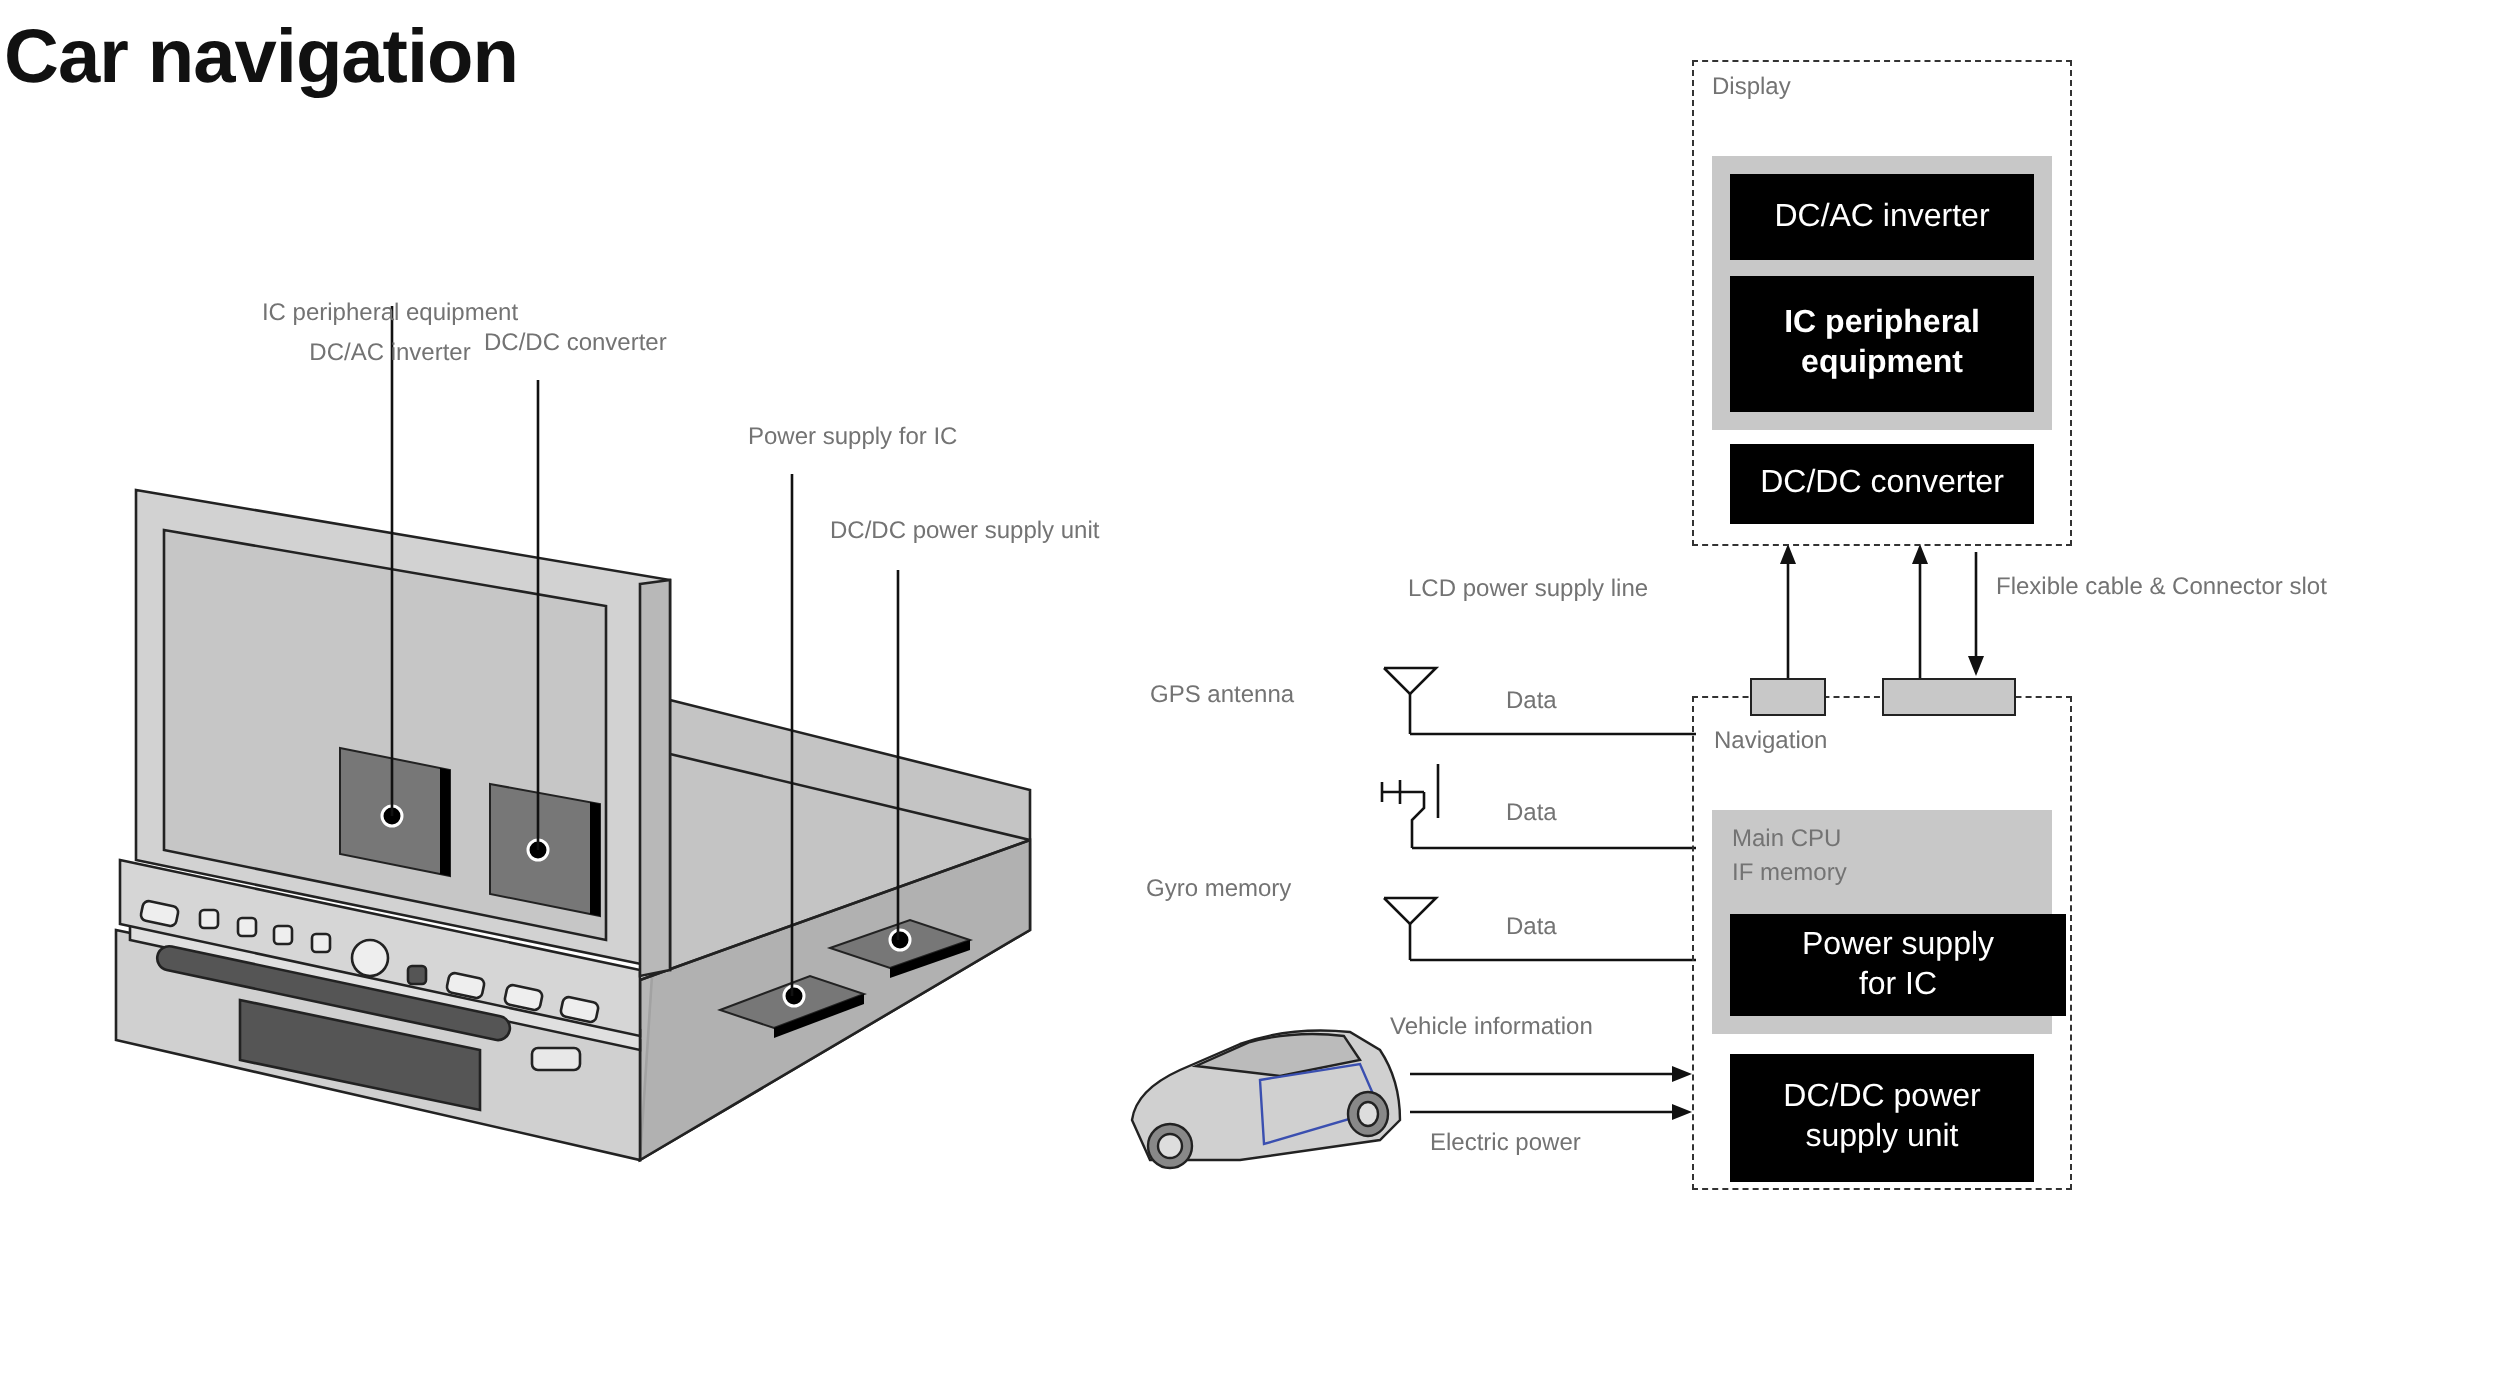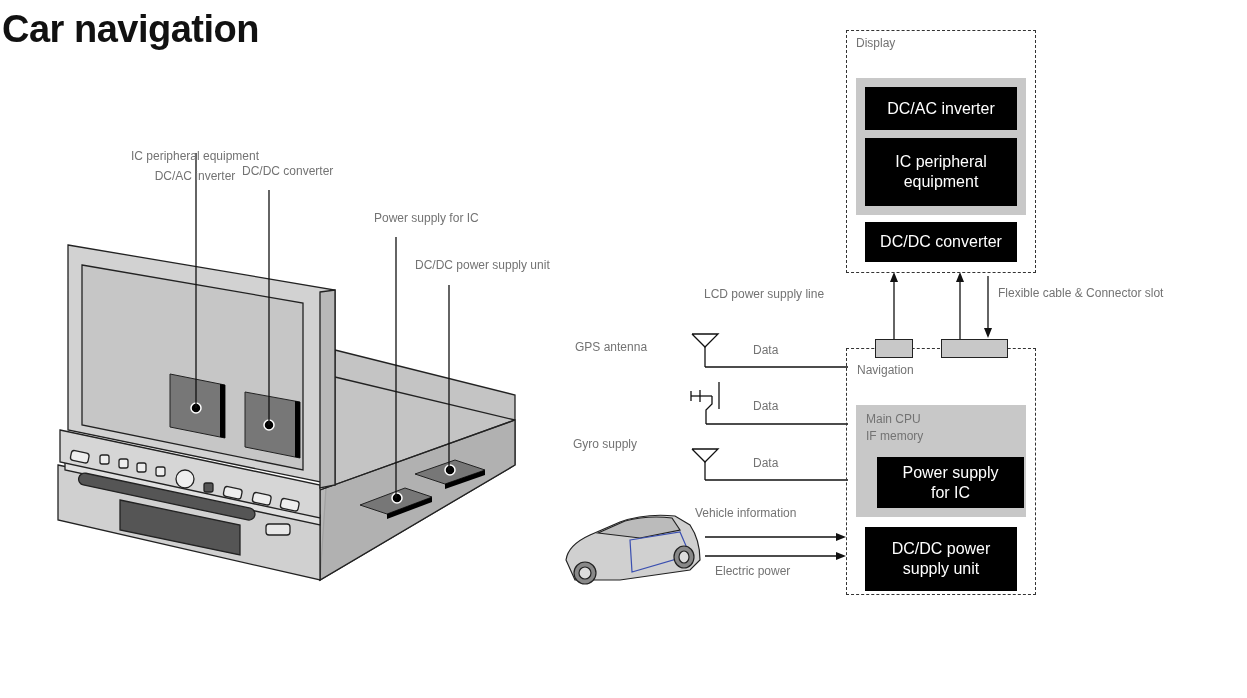--- a/index.html
+++ b/index.html
@@ -132,46 +132,46 @@
   <div>DC/AC inverter</div>
 </div>
 <div class="lbl" style="left:242px;top:164px;">DC/DC converter</div>
 <div class="lbl" style="left:374px;top:211px;">Power supply for IC</div>
 <div class="lbl" style="left:415px;top:258px;text-align:right;">DC/DC power supply unit</div>
 
 <div class="dash" style="left:846px;top:30px;width:190px;height:243px;"></div>
 <div class="lbl" style="left:856px;top:36px;">Display</div>
 <div class="gray" style="left:856px;top:78px;width:170px;height:137px;"></div>
 <div class="blk" style="left:865px;top:87px;width:152px;height:43px;">DC/AC inverter</div>
-<div class="blk" style="left:865px;top:138px;width:152px;height:68px;flex-direction:column;">
+<div class="blk" style="left:865px;top:138px;width:152px;height:68px;flex-direction:column;font-weight:bold;">
   <div>IC peripheral</div>
   <div>equipment</div>
 </div>
 <div class="blk" style="left:865px;top:222px;width:152px;height:40px;">DC/DC converter</div>
 
 <div class="lbl" style="left:704px;top:287px;">LCD power supply line</div>
 <div class="lbl" style="left:998px;top:286px;">Flexible cable &amp; Connector slot</div>
 
 <div class="dash" style="left:846px;top:348px;width:190px;height:247px;"></div>
 <div class="conn" style="left:875px;top:339px;width:38px;height:19px;"></div>
 <div class="conn" style="left:941px;top:339px;width:67px;height:19px;"></div>
 <div class="lbl" style="left:857px;top:363px;">Navigation</div>
 <div class="gray" style="left:856px;top:405px;width:170px;height:112px;"></div>
 <div class="lbl" style="left:866px;top:411px;line-height:17px;">
   <div>Main CPU</div>
   <div>IF memory</div>
 </div>
-<div class="blk" style="left:865px;top:457px;width:147px;height:51px;flex-direction:column;margin-left:12px;">
+<div class="blk" style="left:865px;top:457px;width:168px;height:51px;flex-direction:column;">
   <div>Power supply</div>
   <div>for IC</div>
 </div>
 <div class="blk" style="left:865px;top:527px;width:152px;height:64px;flex-direction:column;">
   <div>DC/DC power</div>
   <div>supply unit</div>
 </div>
 
 <div class="lbl" style="left:575px;top:340px;">GPS antenna</div>
-<div class="lbl" style="left:573px;top:437px;">Gyro supply</div>
+<div class="lbl" style="left:573px;top:437px;">Gyro memory</div>
 <div class="lbl" style="left:753px;top:343px;">Data</div>
 <div class="lbl" style="left:753px;top:399px;">Data</div>
 <div class="lbl" style="left:753px;top:456px;">Data</div>
 <div class="lbl" style="left:695px;top:506px;">Vehicle information</div>
 <div class="lbl" style="left:715px;top:564px;">Electric power</div>
 
 </body></html>

